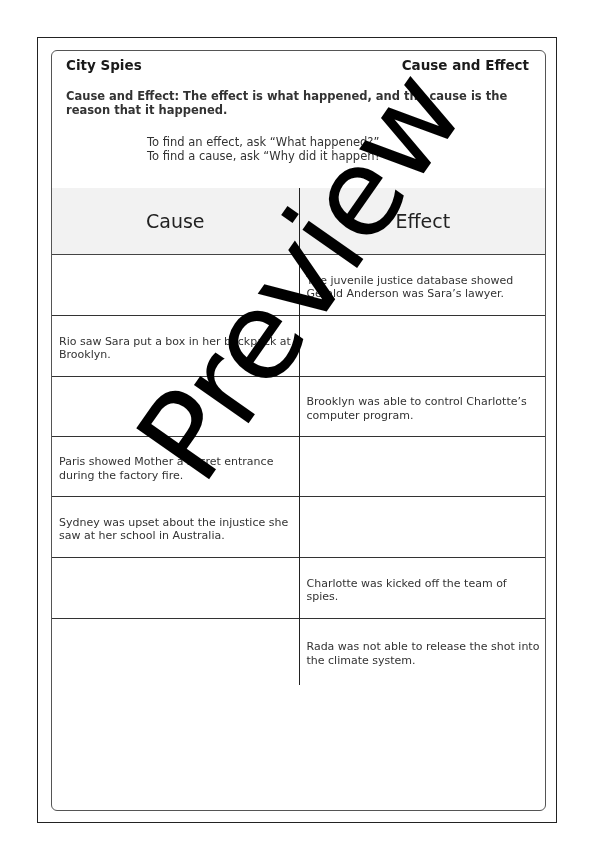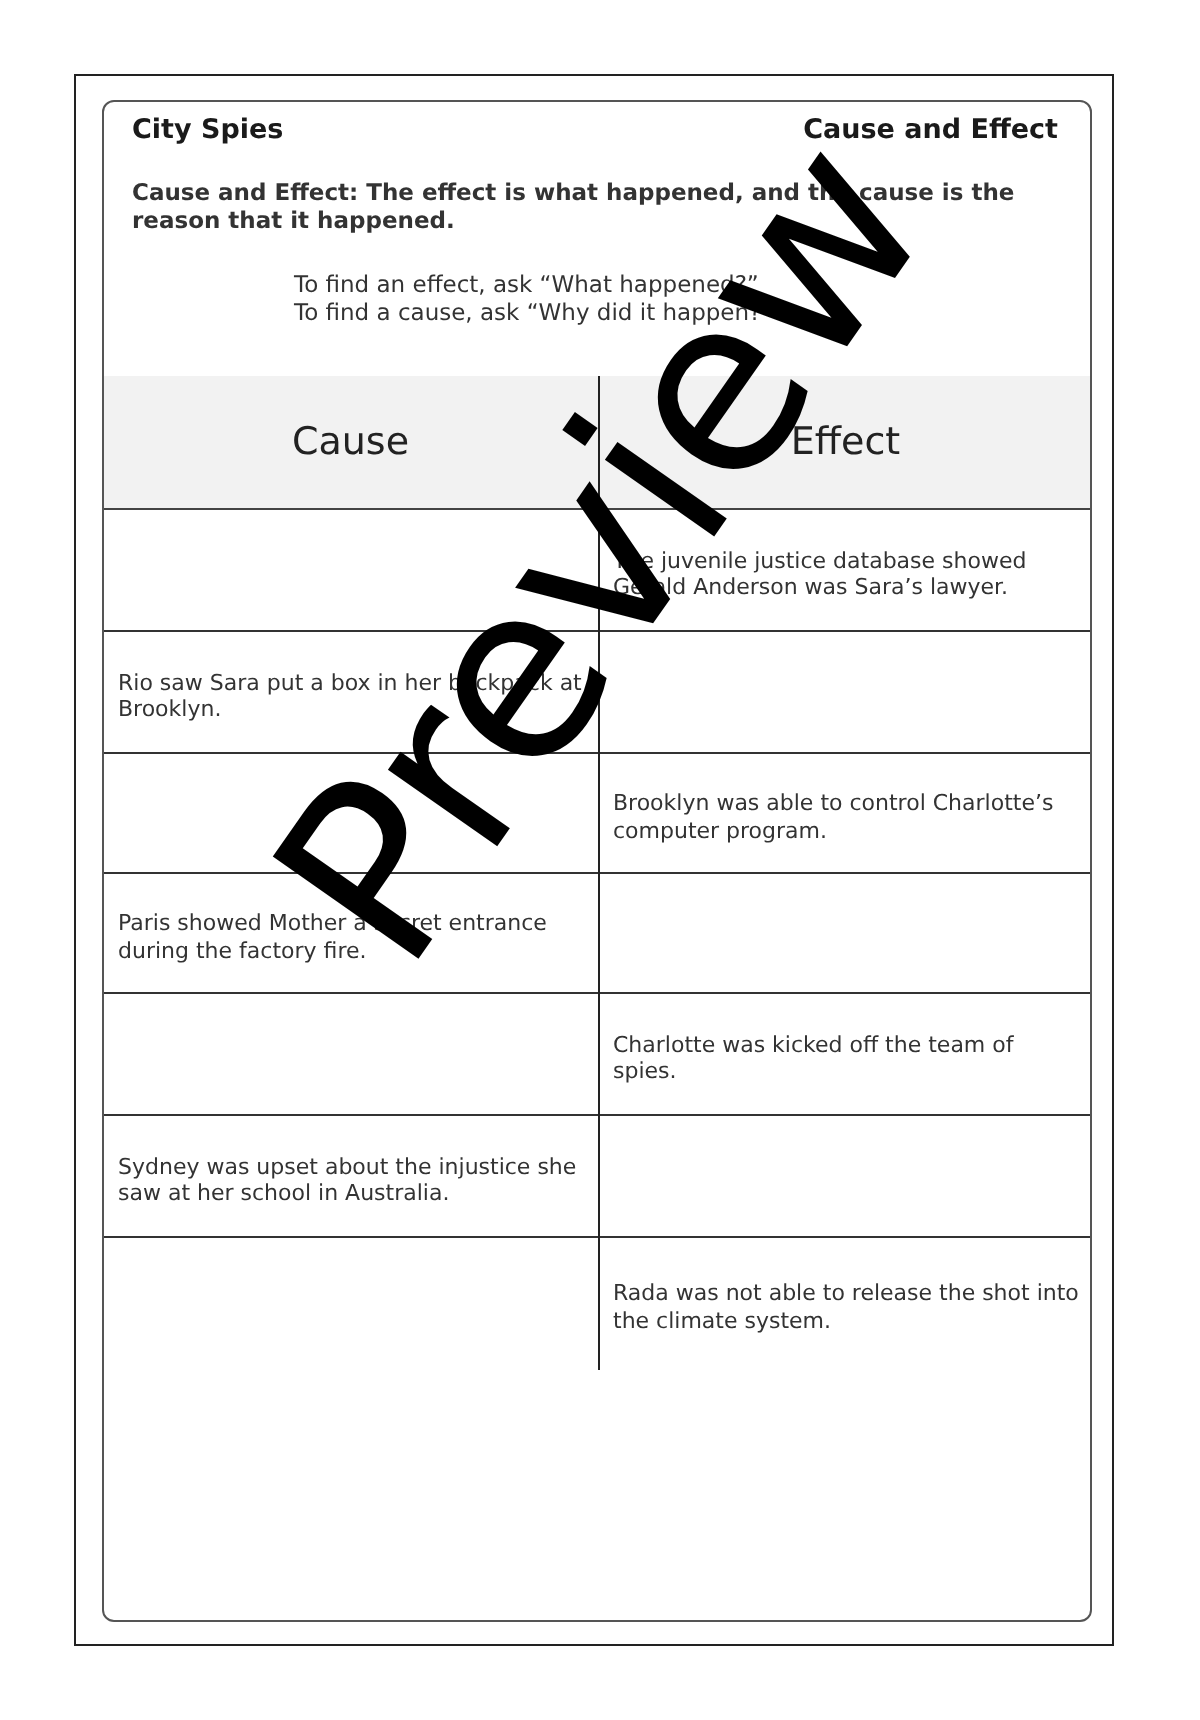--- a/index.html
+++ b/index.html
@@ -96,26 +96,26 @@
       </tr>
       <tr style="height:60px">
         <td></td>
         <td>Brooklyn was able to control Charlotte’s computer program.</td>
       </tr>
       <tr style="height:60px">
         <td>Paris showed Mother a secret entrance during the factory fire.</td>
         <td></td>
       </tr>
       <tr style="height:61px">
+        <td>Sydney was upset about the injustice she saw at her school in Australia.</td>
+        <td></td>
+      </tr>
+      <tr style="height:61px">
         <td></td>
         <td>Charlotte was kicked off the team of spies.</td>
-      </tr>
-      <tr style="height:61px">
-        <td>Sydney was upset about the injustice she saw at her school in Australia.</td>
-        <td></td>
       </tr>
       <tr style="height:66px">
         <td></td>
         <td>Rada was not able to release the shot into the climate system.</td>
       </tr>
     </tbody>
   </table>
 </div>
 
 <div class="watermark">Preview</div>

